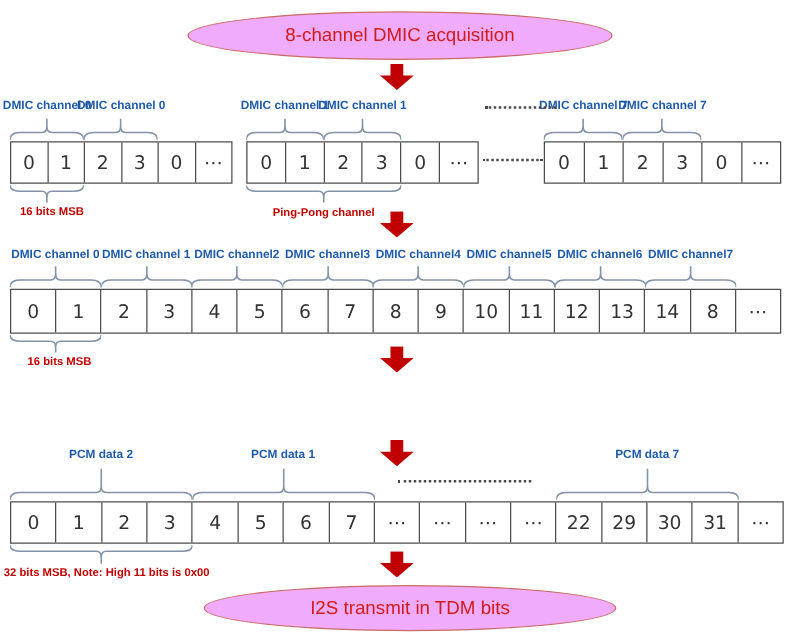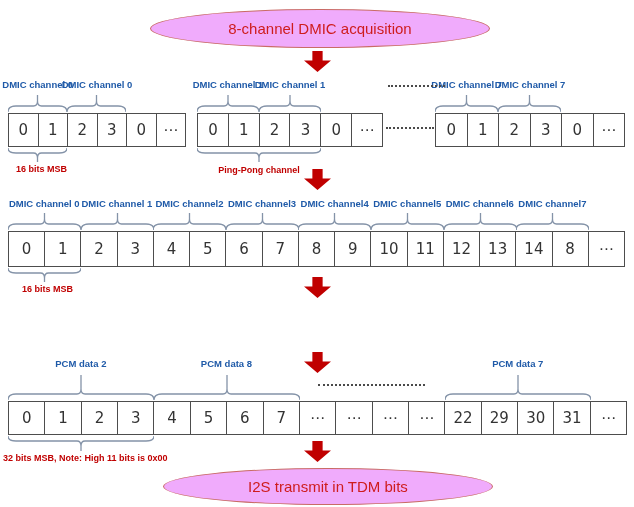--- a/index.html
+++ b/index.html
@@ -214,21 +214,21 @@
       </div>
     <div class="rnote" style="left:14px;top:86px">16 bits MSB</div>
   </div>
 
   <div class="arrow" style="left:304px;top:277px"></div>
 
   <div class="arrow" style="left:304px;top:352px"></div>
 
   <div class="grp" style="left:8px;top:358px;width:619px;height:110px">
     <div class="blabel" style="left:11.765%;top:0">PCM data 2</div>
-    <div class="blabel" style="left:35.294%;top:0">PCM data 8</div>
+    <div class="blabel" style="left:35.294%;top:0">PCM data 1</div>
     <div class="blabel" style="left:82.353%;top:0">PCM data 7</div>
     <div class="brace" style="left:0;top:17px;width:23.529%;height:25px">
         <svg width="146" height="25" xmlns="http://www.w3.org/2000/svg">
           <path d="M0 25 Q0 19 8 19 H 69 Q 73 19 73 14 V 0 M 73 14 Q 73 19 77 19 H 138 Q 146 19 146 25" fill="none" stroke="#8493a8" stroke-width="1.3" stroke-linecap="round"></path>
         </svg>
       </div>
     <div class="brace" style="left:23.529%;top:17px;width:23.529%;height:25px">
         <svg width="146" height="25" xmlns="http://www.w3.org/2000/svg">
           <path d="M0 25 Q0 19 8 19 H 69 Q 73 19 73 14 V 0 M 73 14 Q 73 19 77 19 H 138 Q 146 19 146 25" fill="none" stroke="#8493a8" stroke-width="1.3" stroke-linecap="round"></path>
         </svg>

